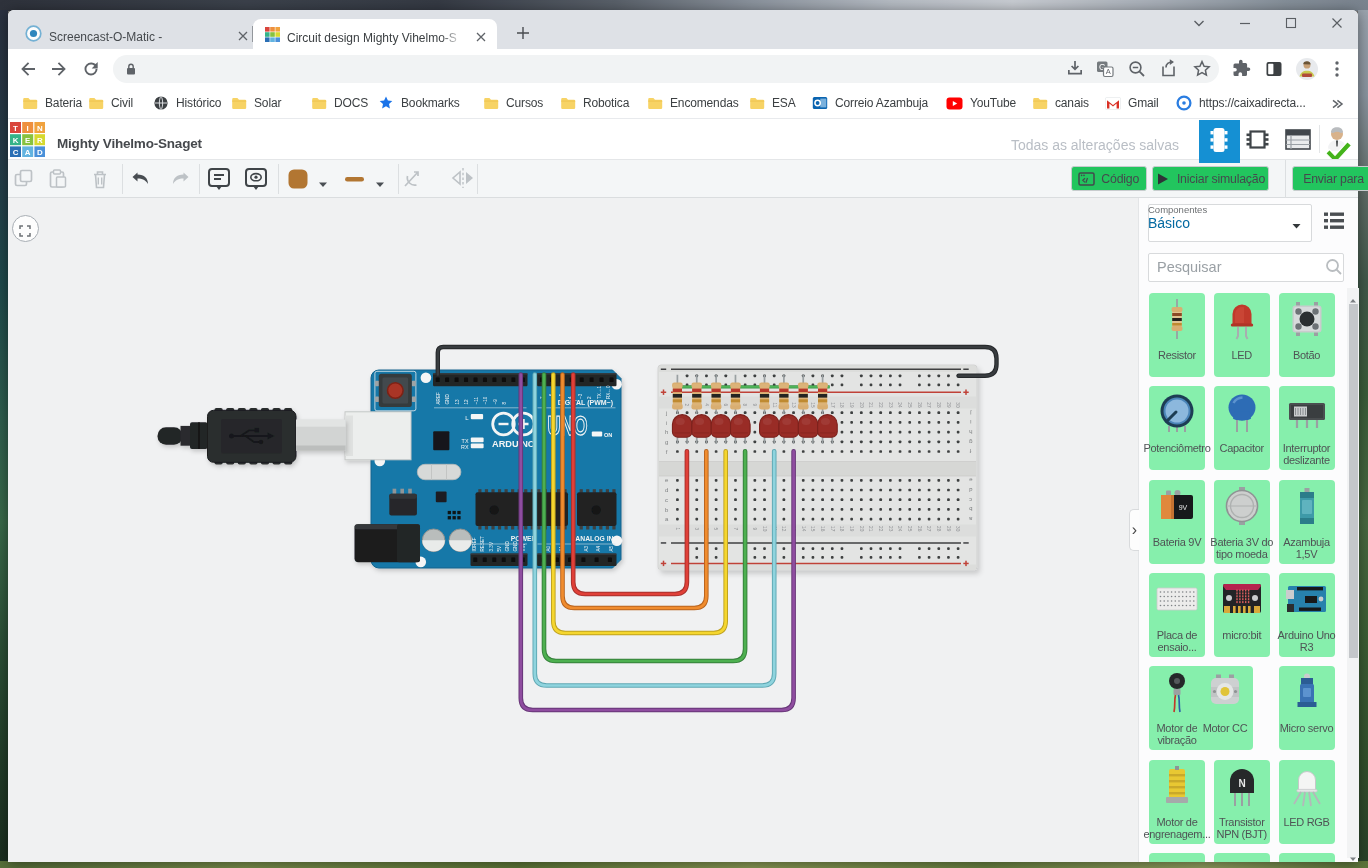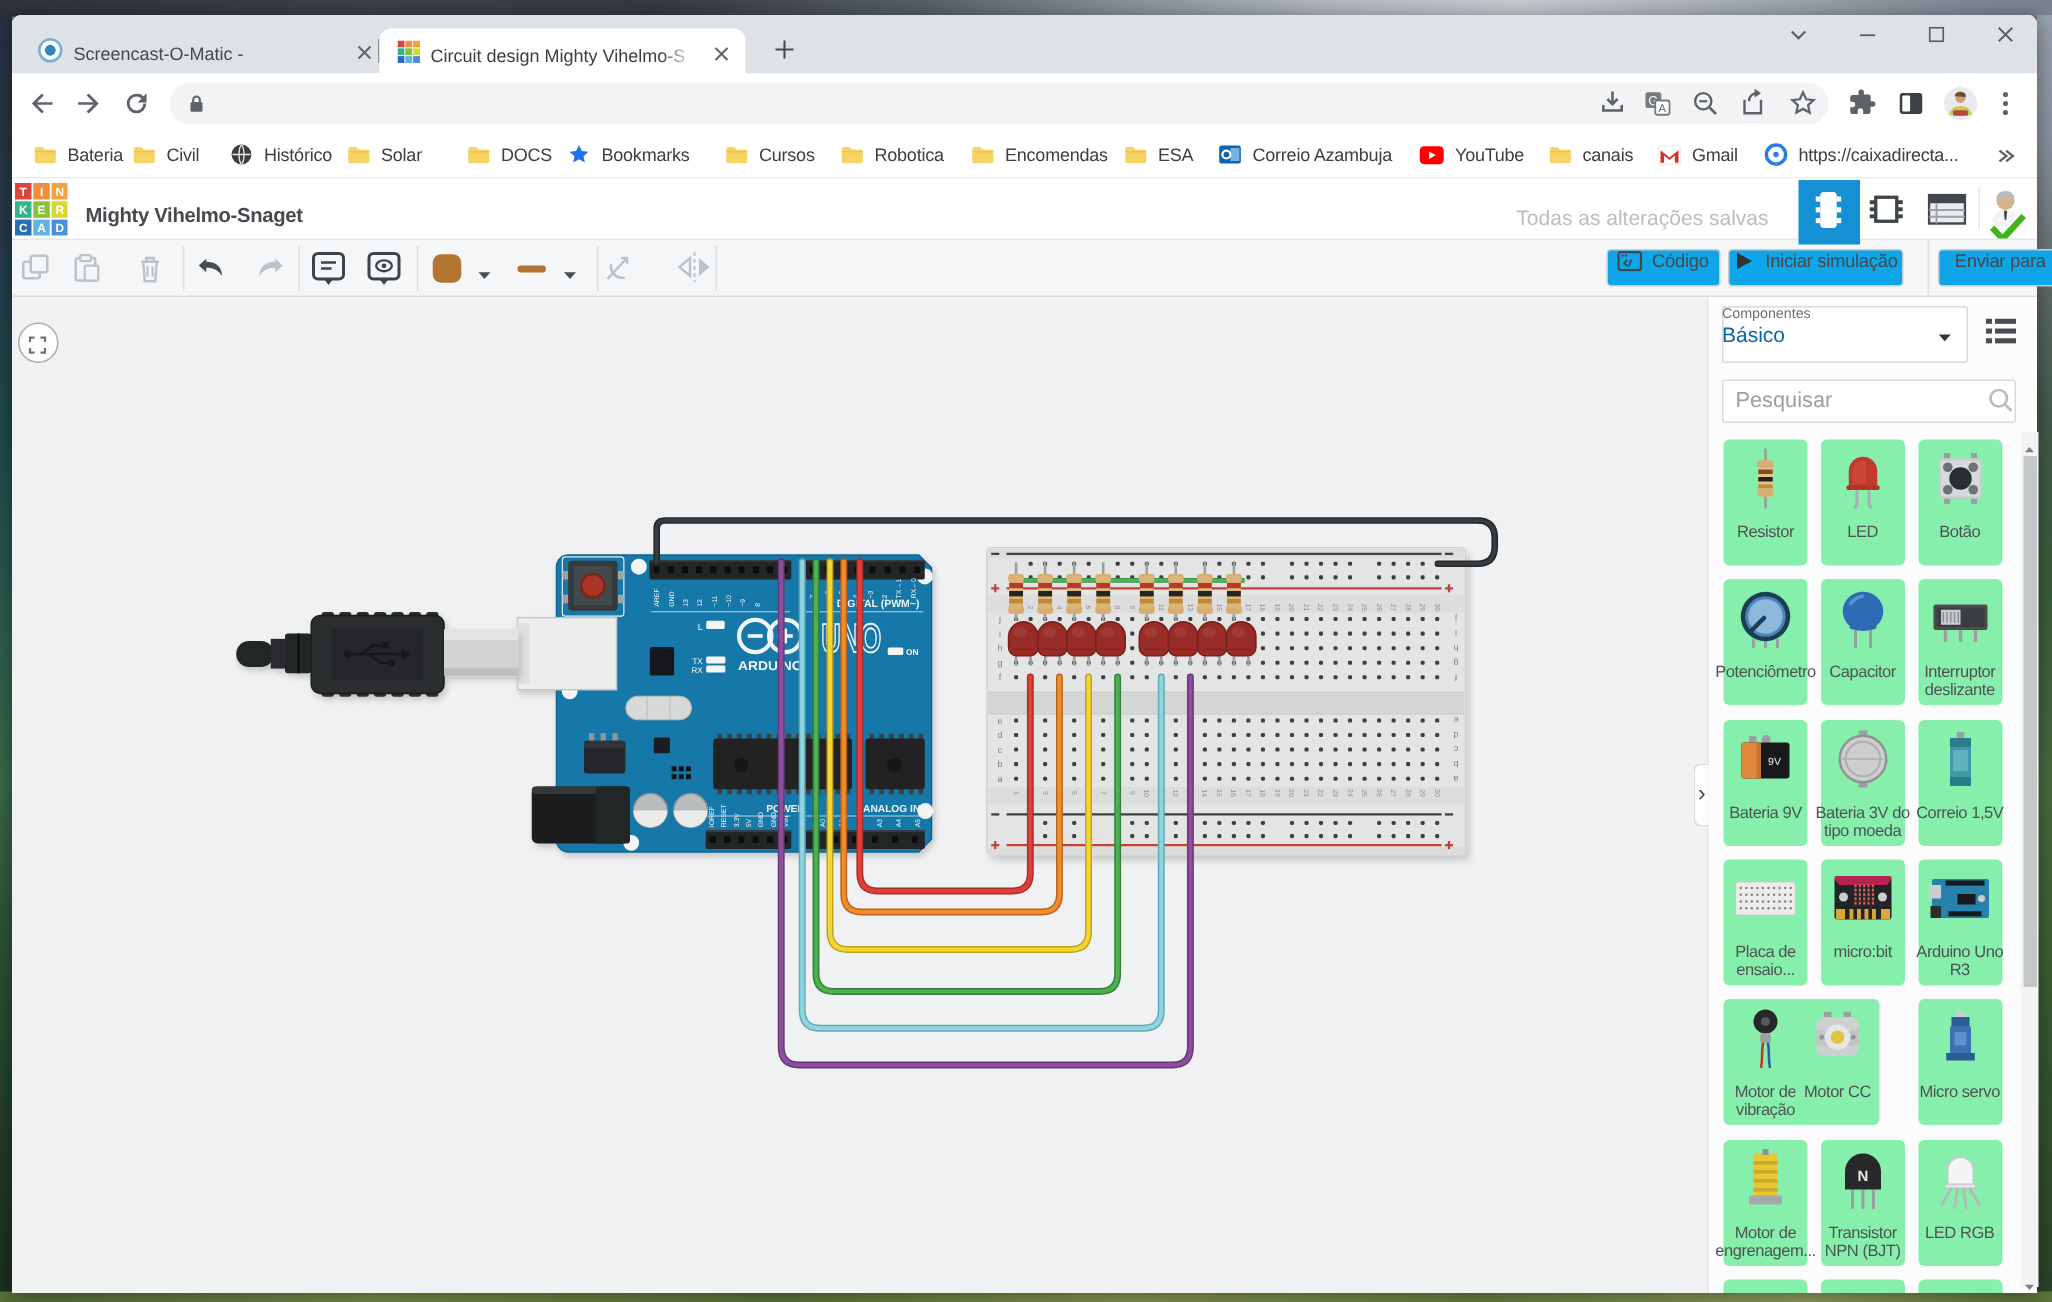--- a/index.html
+++ b/index.html
@@ -15,21 +15,21 @@
 #pill{left:104.5px;top:6px;width:1106px;height:28px;background:#f1f3f4;border-radius:14px}
 #urltxt{left:135.5px;top:13px;font-size:14.5px;color:#202124;letter-spacing:0px}
 #bmbar{left:0;top:78px;width:1350px;height:31px;background:#fff;border-bottom:1px solid #e8eaed}
 .bm{position:absolute;top:0;height:30px;display:flex;align-items:center;font-size:12px;color:#3c4043;letter-spacing:-0.15px}
 .bm svg{margin-right:7px}
 #tkhead{left:0;top:109px;width:1350px;height:41px;background:#fff;border-bottom:1px solid #e4e6e8}
 #tktitle{left:49px;top:17px;font-size:13.5px;font-weight:700;color:#46494d;letter-spacing:-0.2px}
 #saved{right:179px;top:17.5px;font-size:14px;color:#b9bec5}
 #toolbar{left:0;top:150px;width:1350px;height:38px;background:#f4f6f7;border-bottom:1px solid #dadddf}
 .tsep{position:absolute;top:4px;height:30px;width:1px;background:#dcdfe1}
-.tbtn{position:absolute;top:6px;height:25px;background:#0ea5e9;border:1px solid #c8ccce;border-radius:3px;display:flex;justify-content:center;font-size:12.3px;color:#45494d;white-space:nowrap;letter-spacing:-0.2px}
+.tbtn{position:absolute;top:6px;height:25px;background:#22c55e;border:1px solid #c8ccce;border-radius:3px;display:flex;align-items:center;justify-content:center;font-size:12.3px;color:#45494d;white-space:nowrap;letter-spacing:-0.2px}
 #canvas{left:0;top:188px;width:1350px;height:664px;background:#f0f1f2}
 #fitbtn{left:3.5px;top:17px;width:27px;height:27px;border-radius:50%;background:#fdfdfd;border:1.3px solid #a8aeb4}
 #panel{left:1130px;top:188px;width:220px;height:664px;background:#fcfcfd;border-left:1px solid #e3e5e7}
 .pbox{position:absolute;background:#fff;border:1px solid #d8dadc;border-radius:2px}
 #comp1{left:9px;top:6px;font-size:9.5px;color:#6d7073}
 #comp2{left:9px;top:17px;font-size:14px;color:#0369a1}
 #psearch{left:9px;top:55px;width:196px;height:29px}
 #pseartxt{left:18px;top:61px;font-size:14.5px;color:#9aa0a5}
 .tile{position:absolute;width:56px;height:84px;background:#86efac;border-radius:4px}
 .tlab{position:absolute;left:-6px;width:68px;top:56px;text-align:center;font-size:11px;line-height:12px;color:#4f5355;letter-spacing:-0.3px}
@@ -1339,21 +1339,21 @@
         <div class="tlab">Bateria 3V do<br>tipo moeda</div>
       </div>
       <div class="tile" style="left:139.5px;top:281.6px">
         <div class="ticon"><svg width="44" height="44" viewBox="0 0 44 44">
             <rect x="19.5" y="4" width="5" height="4" fill="#9aa0a2"></rect>
             <rect x="15" y="8" width="14" height="32" rx="1.5" fill="#3e9aa8"></rect>
             <rect x="15" y="8" width="14" height="6" fill="#2b7d8a"></rect>
             <rect x="15" y="34" width="14" height="6" fill="#2b7d8a"></rect>
             <rect x="17" y="16" width="10" height="14" rx="1" fill="#5fb3bf"></rect>
           </svg></div>
-        <div class="tlab">Correio 1,5V</div>
+        <div class="tlab">Azambuja 1,5V</div>
       </div>
       <div class="tile" style="left:10px;top:374.9px">
         <div class="ticon"><svg width="44" height="44" viewBox="0 0 44 44">
             <rect x="2" y="11" width="40" height="22" rx="1.5" fill="#ececeb" stroke="#c9cbca" stroke-width="0.8"></rect>
             <circle cx="5.5" cy="15" r="0.8" fill="#7d8184"></circle>
             <circle cx="9.2" cy="15" r="0.8" fill="#7d8184"></circle>
             <circle cx="12.9" cy="15" r="0.8" fill="#7d8184"></circle>
             <circle cx="16.6" cy="15" r="0.8" fill="#7d8184"></circle>
             <circle cx="20.3" cy="15" r="0.8" fill="#7d8184"></circle>
             <circle cx="24" cy="15" r="0.8" fill="#7d8184"></circle>

